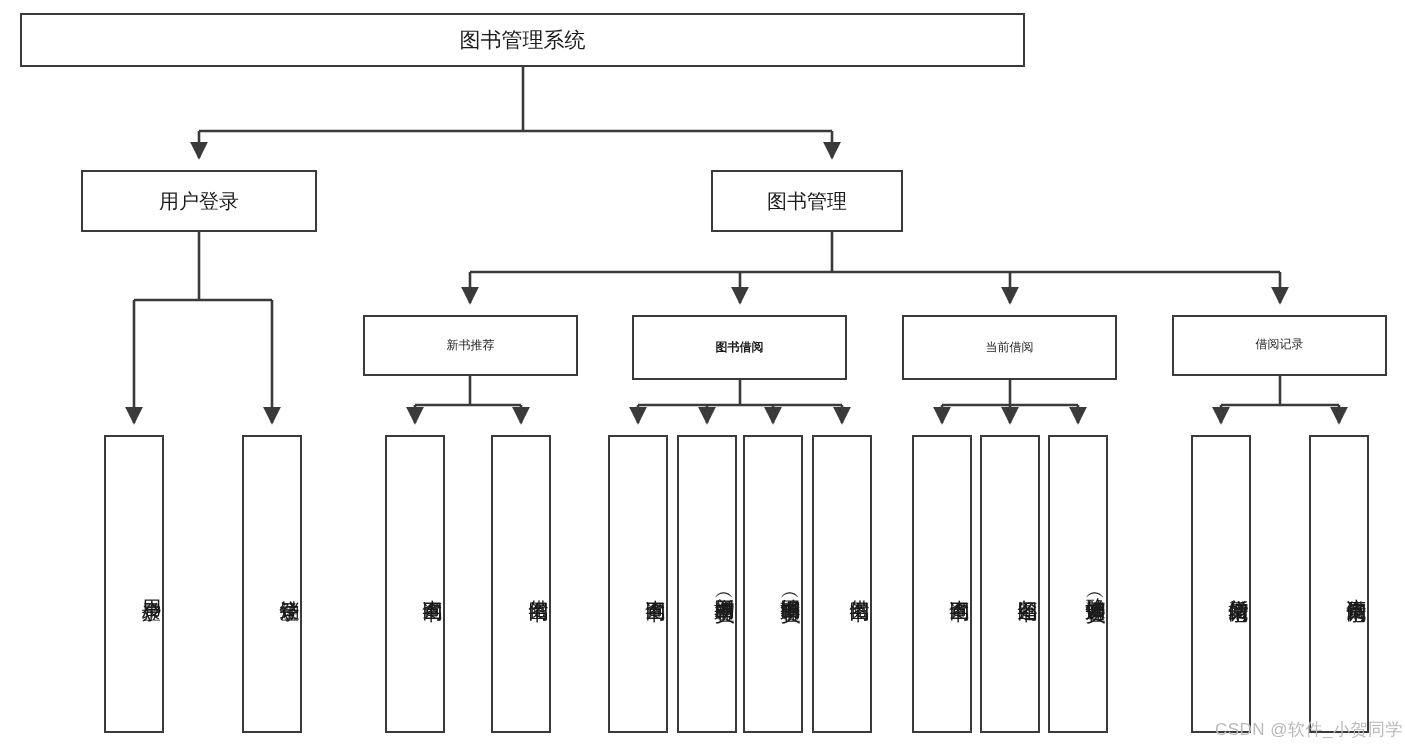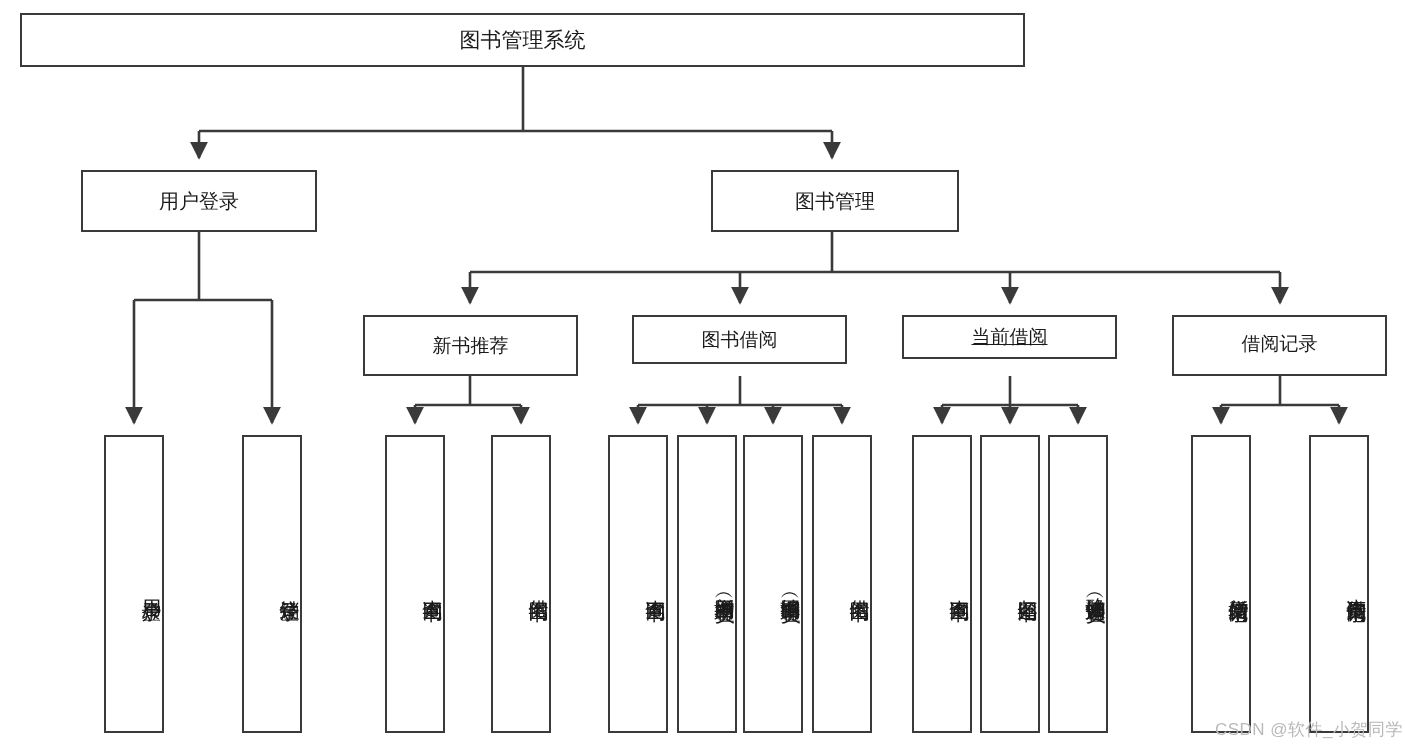--- a/index.html
+++ b/index.html
@@ -37,21 +37,21 @@
     color: #1b1b1b;
     line-height: 1.05;
   }
   .node.root {
     font-size: 21px;
   }
   .node.lvl2 {
     font-size: 20px;
   }
   .node.lvl3 {
-    font-size: 19px;
+    font-size: 12px;
   }
   .node.leaf {
     font-size: 20px;
     writing-mode: vertical-rl;
     text-orientation: upright;
     align-items: flex-start;
     justify-content: center;
     padding-top: 4px;
     letter-spacing: 1px;
   }
@@ -130,31 +130,31 @@
     </g>
   </svg>
 
   <div class="node root" style="left:20px; top:13px; width:1005px; height:54px;">
     <span class="hlabel">图书管理系统</span>
   </div>
 
   <div class="node lvl2" style="left:81px; top:170px; width:236px; height:62px;">
     <span class="hlabel">用户登录</span>
   </div>
-  <div class="node lvl2" style="left:711px; top:170px; width:248px; height:62px;">
+  <div class="node lvl2" style="left:711px; top:170px; width:192px; height:62px;">
     <span class="hlabel">图书管理</span>
   </div>
 
   <div class="node lvl3" style="left:363px; top:315px; width:215px; height:61px;">
     <span class="hlabel">新书推荐</span>
   </div>
-  <div class="node lvl3" style="left:632px; top:315px; width:215px; height:49px;">
+  <div class="node lvl3" style="left:632px; top:315px; width:215px; height:65px;font-weight:bold;">
     <span class="hlabel">图书借阅</span>
   </div>
-  <div class="node lvl3" style="left:902px; top:315px; width:215px; height:44px;text-decoration:underline;">
+  <div class="node lvl3" style="left:902px; top:315px; width:215px; height:65px;">
     <span class="hlabel">当前借阅</span>
   </div>
   <div class="node lvl3" style="left:1172px; top:315px; width:215px; height:61px;font-family:Liberation Mono, monospace;">
     <span class="hlabel">借阅记录</span>
   </div>
 
   <div class="node leaf" style="left:104px; top:435px; width:60px; height:298px;">
     <span class="vlabel">用户登录</span>
   </div>
   <div class="node leaf" style="left:242px; top:435px; width:60px; height:298px;">

